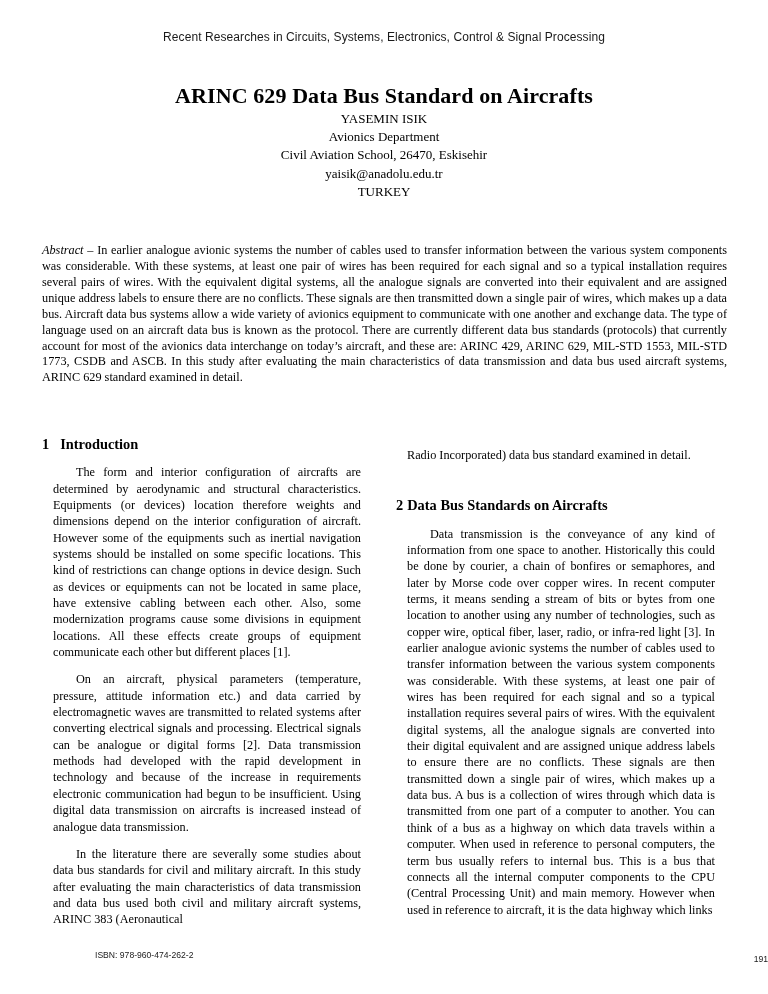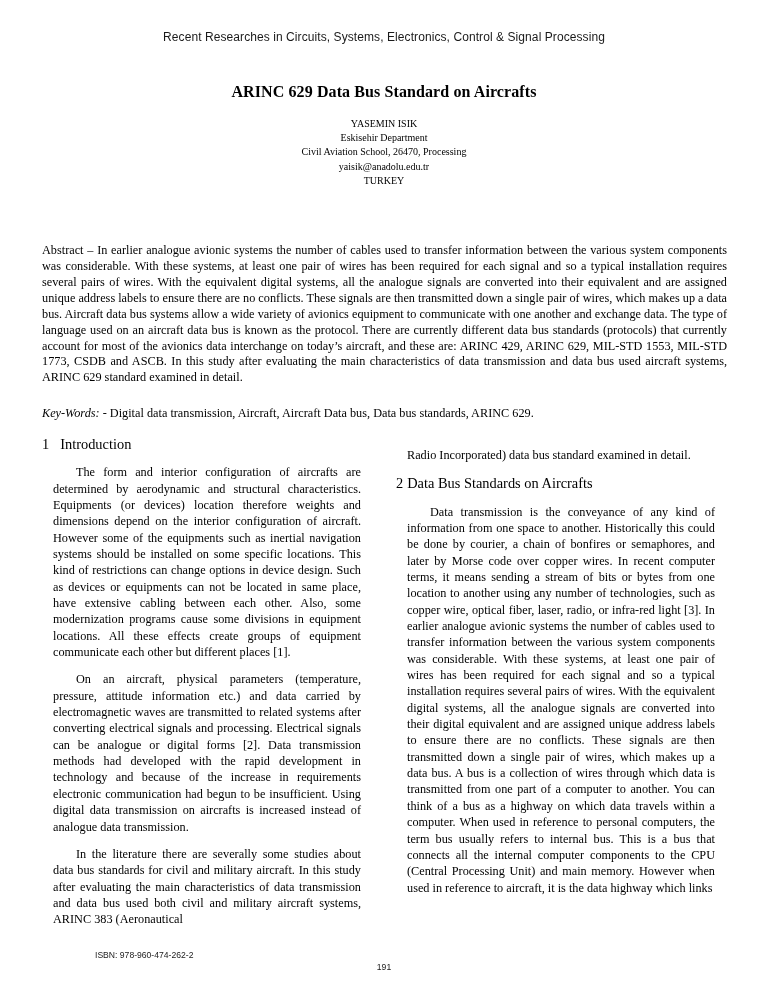--- a/index.html
+++ b/index.html
@@ -38,44 +38,44 @@
 
   
   .title-block {
     position: absolute;
     top: 82px;
     left: 42px;
     width: 684px;
     text-align: center;
   }
   .paper-title {
-    font-size: 16px;
+    font-size: 22px;
     font-weight: bold;
     letter-spacing: 0.1px;
     line-height: 1.25;
   }
   .author-block {
-    margin-top: 15px;
-    font-size: 10px;
+    font-size: 13px;
     line-height: 1.42;
   }
   .author-line { white-space: pre; }
 
   
   .abstract {
     position: absolute;
     top: 243px;
     left: 42px;
     width: 685px;
     font-size: 12.25px;
     line-height: 1.30;
     text-align: justify;
     text-justify: inter-word;
   }
   .abstract-label {
+    font-style: italic;
   }
   .keywords {
     position: absolute;
     top: 406px;
     left: 42px;
     width: 685px;
     font-size: 12.25px;
     line-height: 1.30;
     text-align: left;
   }
@@ -91,30 +91,30 @@
     font-size: 12.25px;
     line-height: 1.335;
     text-align: justify;
     text-justify: inter-word;
   }
   .col-left  { left: 42px; }
   .col-right { left: 396px; }
 
   .section-heading {
     font-size: 14.4px;
-    font-weight: normal;
+    font-weight: bold;
     line-height: 1.2;
     margin: 0 0 1px 0;
     text-align: left;
   }
   .section-heading .num { margin-right: 11px; }
   .section-heading.tight .num { margin-right: 4px; }
 
   .section-heading.spaced-above {
-    margin-top: 12px;
+    margin-top: 34px;
   }
 
   p.body {
     margin: 11px;
     text-indent: 23px;
     text-align: justify;
     text-justify: inter-word;
   }
   p.body.cont {
     text-indent: 0;
@@ -131,51 +131,48 @@
     font-size: 8.6px;
     color: #1a1a1a;
   }
   .footer-isbn {
     position: absolute;
     top: 20px;
     left: 95px;
   }
   .footer-pageno {
     position: absolute;
-    top: 32px;
+    top: 24px;
     left: 0;
     width: 768px;
-    text-align: center;
+    text-align: right;
   }
 </style>
 </head>
 <body>
 
 <div class="page">
 
   <div class="running-header">Recent Researches in Circuits, Systems, Electronics, Control &amp; Signal Processing</div>
 
   <div class="title-block">
     <div class="paper-title">ARINC 629 Data Bus Standard on Aircrafts</div>
     <div class="author-block">
       <div class="author-line">YASEMIN ISIK</div>
-      <div class="author-line">Eskisehir Department</div>
-      <div class="author-line">Civil Aviation School, 26470, Processing</div>
+      <div class="author-line">Avionics Department</div>
+      <div class="author-line">Civil Aviation School, 26470, Eskisehir</div>
       <div class="author-line">yaisik@anadolu.edu.tr</div>
       <div class="author-line">TURKEY</div>
     </div>
   </div>
 
   <div class="abstract">
     <span class="abstract-label">Abstract</span><span> – </span><span>In earlier analogue avionic systems the number of cables used to transfer information between the various system components was considerable. With these systems, at least one pair of wires has been required for each signal and so a typical installation requires several pairs of wires. With the equivalent digital systems, all the analogue signals are converted into their equivalent and are assigned unique address labels to ensure there are no conflicts. These signals are then transmitted down a single pair of wires, which makes up a data bus. Aircraft data bus systems allow a wide variety of avionics equipment to communicate with one another and exchange data. The type of language used on an aircraft data bus is known as the protocol. There are currently different data bus standards (protocols) that currently account for most of the avionics data interchange on today’s aircraft, and these are: ARINC 429, ARINC 629, MIL-STD 1553, MIL-STD 1773, CSDB and ASCB.  In this study after evaluating the main characteristics of data transmission and data bus used aircraft systems, ARINC 629 standard examined in detail.</span>
   </div>
 
-  <div class="keywords">
-    <span class="keywords-label">Key-Words:</span><span> - Digital data transmission, Aircraft, Aircraft Data bus, Data bus standards, ARINC 629.</span>
-  </div>
 
   <div class="col col-left">
     <div class="section-heading">
       <span class="num">1</span><span>Introduction</span>
     </div>
     <p class="body">The form and interior configuration of aircrafts are determined by aerodynamic and structural characteristics. Equipments (or devices) location therefore weights and dimensions depend on the interior configuration of aircraft. However some of the equipments such as inertial navigation systems should be installed on some specific locations. This kind of restrictions can change options in device design. Such as devices or equipments can not be located in same place, have extensive cabling between each other. Also, some modernization programs cause some divisions in equipment locations. All these effects create groups of equipment communicate each other but different places [1].</p>
     <p class="body">On an aircraft, physical parameters (temperature, pressure, attitude information etc.) and data carried by electromagnetic waves are transmitted to related systems after converting electrical signals and processing. Electrical signals can be analogue or digital forms [2]. Data transmission methods had developed with the rapid development in technology and because of the increase in requirements electronic communication had begun to be insufficient. Using digital data transmission on aircrafts is increased instead of analogue data transmission.</p>
     <p class="body">In the literature there are severally some studies about data bus standards for civil and military aircraft. In this study after evaluating the main characteristics of data transmission and data bus used both civil and military aircraft systems, ARINC 383 (Aeronautical</p>
   </div>
 

